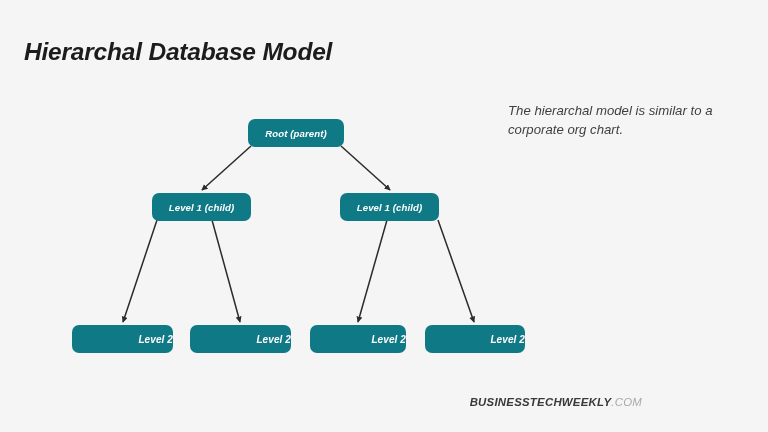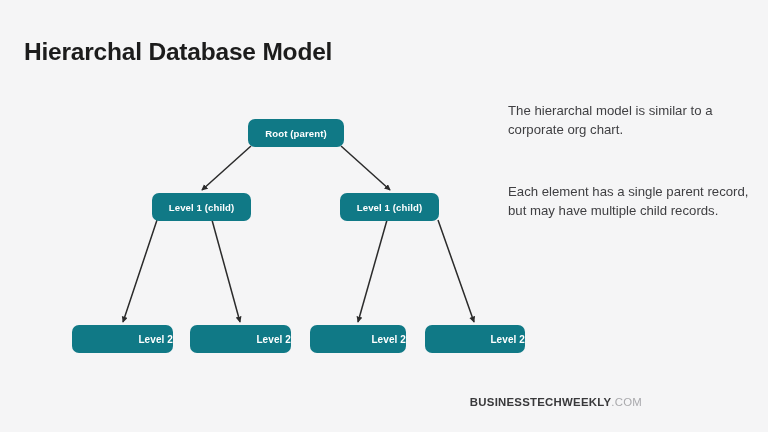--- a/index.html
+++ b/index.html
@@ -12,20 +12,21 @@
     height: 432px;
     background: #f5f5f6;
     font-family: "Liberation Sans", sans-serif;
     overflow: hidden;
   }
   #slide {
     position: relative;
     width: 680px;
     height: 432px;
     background: #f5f5f6;
+    font-style: italic;
   }
 
   
   #page-title {
     position: absolute;
     left: 24px;
     top: 22px;
     font-size: 24.5px;
     font-weight: bold;
     color: #1c1c1c;
@@ -104,21 +105,20 @@
 </style>
 </head>
 <body>
 
 <div id="slide">
 
   <h1 id="page-title">Hierarchal Database Model</h1>
 
   <div id="description">
     <span class="line">The hierarchal model is similar to a corporate org chart.</span>
-    <span class="line">Each element has a single parent record, but may have multiple child records.</span>
   </div>
 
   <div id="diagram">
     <svg id="edges" viewBox="0 0 768 432" width="768" height="432" xmlns="http://www.w3.org/2000/svg">
       <defs>
         <marker id="arrowhead" markerWidth="5" markerHeight="5" refX="3.6" refY="2" orient="auto" markerUnits="strokeWidth">
           <path d="M0,0 L4.2,2 L0,4 z" fill="#2b2b2b"></path>
         </marker>
       </defs>
       <g id="edge-group">

